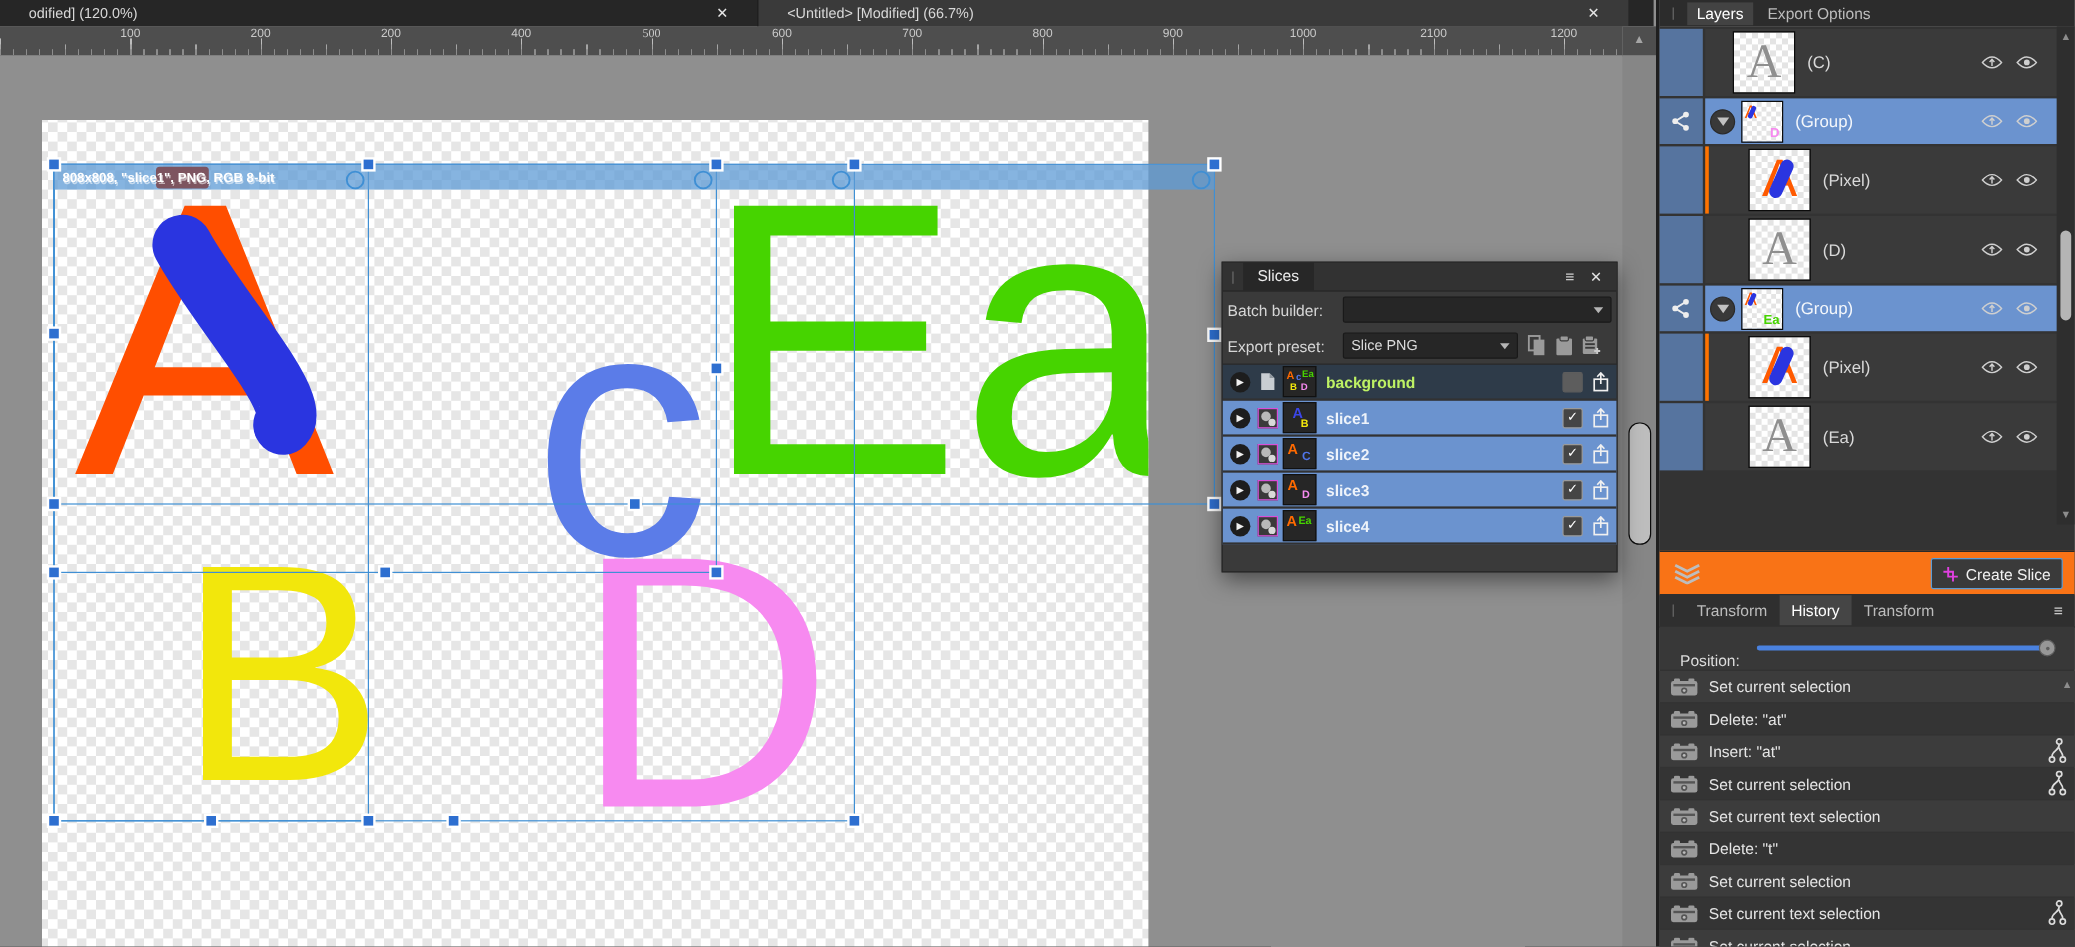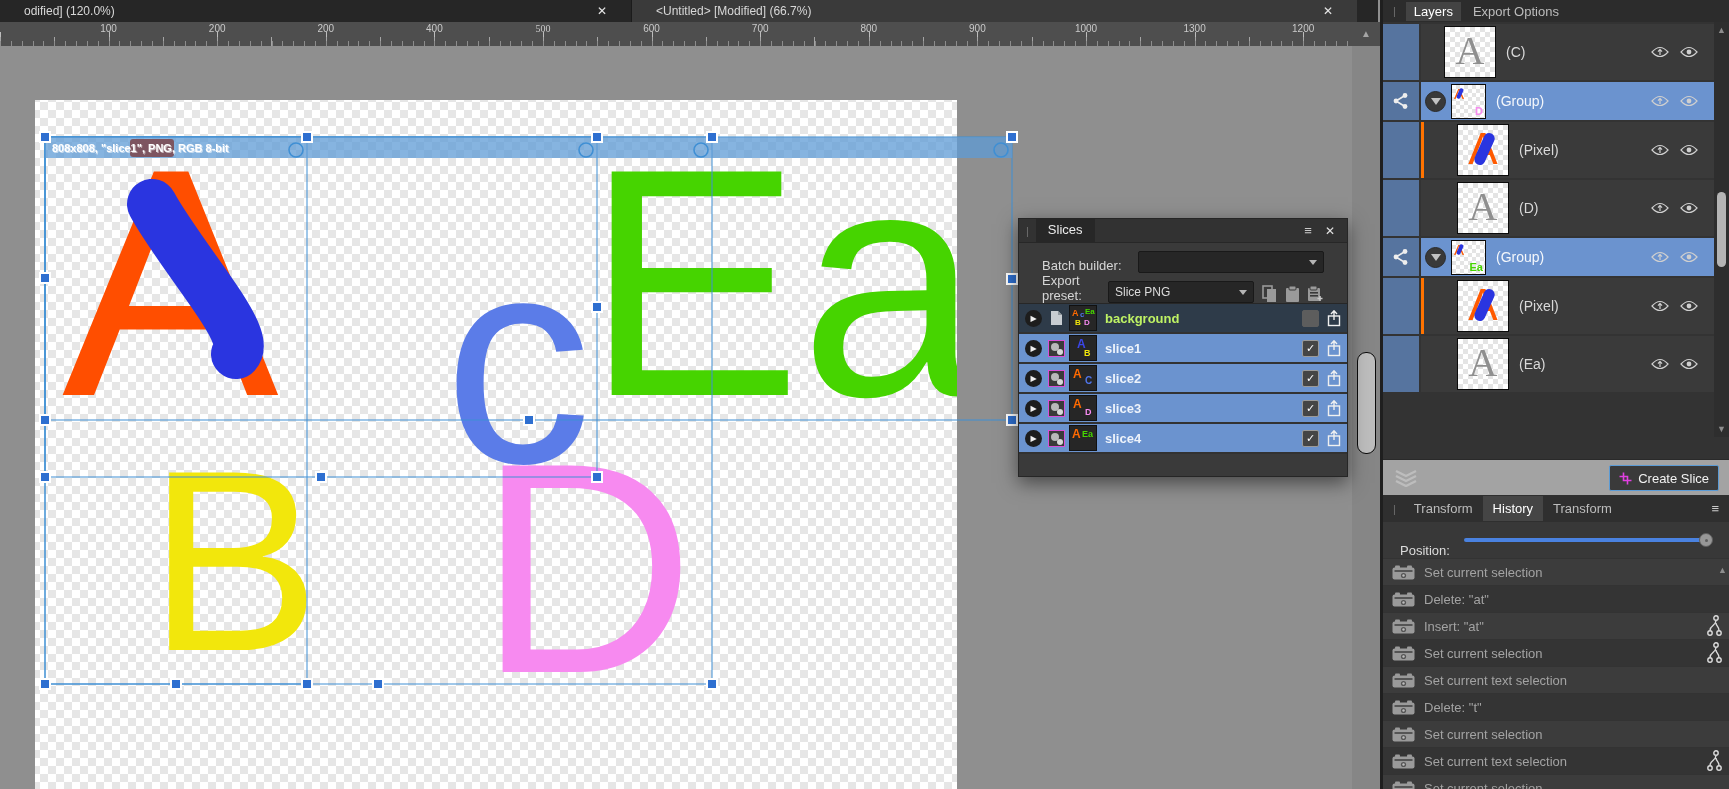--- a/index.html
+++ b/index.html
@@ -36,21 +36,21 @@
   
   #canvas-wrap{position:absolute;left:0;top:46px;width:1352px;height:743px;background:#8f8f8f;}
 
   
   .slices-panel{position:absolute;left:1018px;top:218px;width:330px;height:259px;background:#3a3a3a;border:1px solid #262626;box-shadow:0 6px 18px rgba(0,0,0,.5);box-sizing:border-box;}
   .sp-head{height:23px;background:#323232;display:flex;align-items:center;border-bottom:1px solid #272727;}
   .sp-grip{color:#707070;font-size:11px;margin:0 7px;}
   .sp-title{background:#272727;color:#ececec;font-size:13px;padding:3px 12px;height:17px;}
   .sp-menu{margin-left:auto;color:#c9c9c9;font-size:13px;letter-spacing:-1px;cursor:pointer;}
   .sp-close{color:#e3e3e3;font-size:12px;margin:0 12px 0 14px;cursor:pointer;}
-  .sp-row{display:flex;align-items:flex-end;height:30px;padding:0 23px;color:#d6d6d6;font-size:13px;}
+  .sp-row{display:flex;align-items:center;height:30px;padding:0 4px;color:#d6d6d6;font-size:13px;}
   .sp-row label{width:96px;}
   .dd{flex:1;height:20px;background:#262626;border:1px solid #191919;border-radius:2px;display:flex;align-items:center;padding:0 6px;color:#dcdcdc;font-size:12px;position:relative;cursor:pointer;}
   .dd .arr{position:absolute;right:6px;top:8px;width:0;height:0;border-left:4px solid transparent;border-right:4px solid transparent;border-top:5px solid #b5b5b5;}
   .dd.preset{flex:0 0 132px;}
   .clip-icons{display:flex;gap:7px;margin-left:8px;}
   .clip-icons svg{cursor:pointer;}
   .slist{border-top:1px solid #272727;}
   .srow{display:flex;align-items:center;height:28px;background:#3a3a3a;border-bottom:2px solid #323232;padding:0 6px;cursor:pointer;}
   .srow.bgrow{background:#2e3b49;}
   .srow.sel{background:#6b93cf;}
@@ -89,40 +89,40 @@
   .thumb .tslash{position:absolute;left:6px;top:3px;width:4px;height:11px;background:#2a35e0;border-radius:3px;transform:rotate(24deg);}
   .thumb .t2{position:absolute;right:2px;bottom:1px;font-size:11px;font-weight:700;line-height:1;}
   .llabel{color:#d9d9d9;font-size:14px;margin-left:10px;flex:1;}
   .lcontent.sel .llabel{color:#f4f7fb;}
   .eyes{display:flex;gap:11px;margin-right:16px;}
   .eyes svg{cursor:pointer;}
   .lscroll{position:absolute;right:0;top:0;width:15px;height:415px;background:#2e2e2e;}
   .lscroll .a{position:absolute;left:0;width:15px;text-align:center;font-size:9px;color:#8d8d8d;}
   .lscroll .thumb2{position:absolute;left:3px;top:170px;width:9px;height:75px;border-radius:5px;background:#b5b5b5;}
 
-  .cs-strip{position:absolute;left:0;top:437px;width:346px;height:36px;background:#a3a3a3;border-top:1px solid #2a2a2a;display:flex;align-items:center;}
+  .cs-strip{position:absolute;left:0;top:437px;width:346px;height:36px;background:#f97316;border-top:1px solid #2a2a2a;display:flex;align-items:center;}
   .cs-btn{margin-left:auto;margin-right:10px;height:24px;border:1px solid #5b9bd5;border-radius:2px;background:#3a3a3a;display:flex;align-items:center;gap:6px;padding:0 9px;color:#f2f2f2;font-size:13px;cursor:pointer;}
 
   .bp-tabs{position:absolute;left:0;top:473px;width:346px;height:27px;background:#2f2f2f;display:flex;align-items:center;border-bottom:1px solid #262626;}
   .bp-tabs .grip{color:#6f6f6f;margin:0 8px 0 10px;font-size:11px;}
   .bp-tab{padding:5px 10px;color:#bcbcbc;font-size:13px;cursor:pointer;}
   .bp-tab.active{background:#454545;color:#fff;}
   .bp-menu{margin-left:auto;margin-right:10px;color:#c9c9c9;}
 
   .pos-row{position:absolute;left:0;top:500px;width:346px;height:36px;background:#383838;display:flex;align-items:center;}
   .pos-row label{color:#dcdcdc;margin-left:17px;font-size:13px;margin-top:21px;}
   .slider{position:relative;flex:1;height:14px;margin:0 18px 0 14px;cursor:pointer;}
   .slider .track{position:absolute;left:0;right:0;top:5px;height:4px;border-radius:2px;background:#4a82e0;}
   .slider .knob{position:absolute;right:-2px;top:0;width:14px;height:14px;border-radius:50%;background:#979797;border:1px solid #5e5e5e;box-sizing:border-box;}
   .slider .knob i{position:absolute;left:5px;top:5px;width:3px;height:3px;border-radius:50%;background:#5e5e5e;}
 
   .hlist{position:absolute;left:0;top:537px;width:346px;bottom:0;overflow:hidden;background:#333;}
   .hrow{display:flex;align-items:center;height:26px;margin-bottom:1px;background:#3c3c3c;padding:0 6px 0 9px;cursor:pointer;}
   .hrow.alt{background:#343434;}
-  .hrow .htext{color:#a3a3a3;font-size:13px;margin-left:9px;flex:1;}
+  .hrow .htext{color:#e5e5e5;font-size:13px;margin-left:9px;flex:1;}
   .hlist .a{position:absolute;right:2px;top:6px;font-size:9px;color:#8d8d8d;}
 </style>
 </head>
 <body>
 
 <div id="app">
 
   <div class="tabbar">
     <div class="doctab t1">
       <span>odified] (120.0%)</span>
@@ -144,21 +144,21 @@
       <span class="rnum" style="left: 108.6px;">100</span>
       <span class="rnum" style="left: 217.2px;">200</span>
       <span class="rnum" style="left: 325.8px;">200</span>
       <span class="rnum" style="left: 434.4px;">400</span>
       <span class="rnum" style="left: 543px; font-family: Liberation Serif, serif;">500</span>
       <span class="rnum" style="left: 651.6px;">600</span>
       <span class="rnum" style="left: 760.2px;">700</span>
       <span class="rnum" style="left: 868.8px;">800</span>
       <span class="rnum" style="left: 977.4px;">900</span>
       <span class="rnum" style="left: 1086px;">1000</span>
-      <span class="rnum" style="left: 1194.6px;">1300</span>
+      <span class="rnum" style="left: 1194.6px;">2100</span>
       <span class="rnum" style="left: 1303.2px;">1200</span>
     </div>
 
   <div id="canvas-wrap">
     <svg id="canvas-svg" width="1352" height="743">
         <defs>
           <pattern id="checker" width="16" height="16" patternUnits="userSpaceOnUse">
             <rect x="0" y="0" width="16" height="16" fill="#ffffff"></rect>
             <rect x="0" y="0" width="8" height="8" fill="#e6e6e6"></rect>
             <rect x="8" y="8" width="8" height="8" fill="#e6e6e6"></rect>

